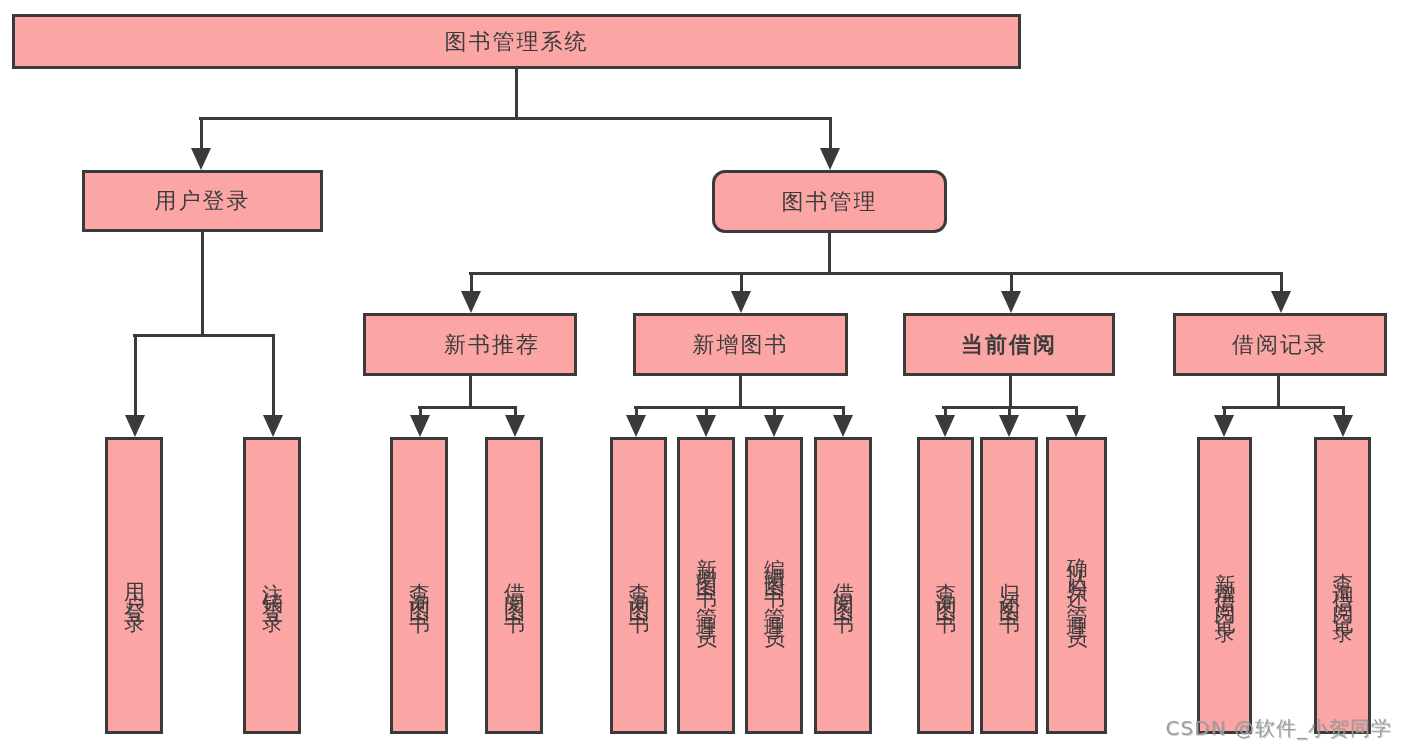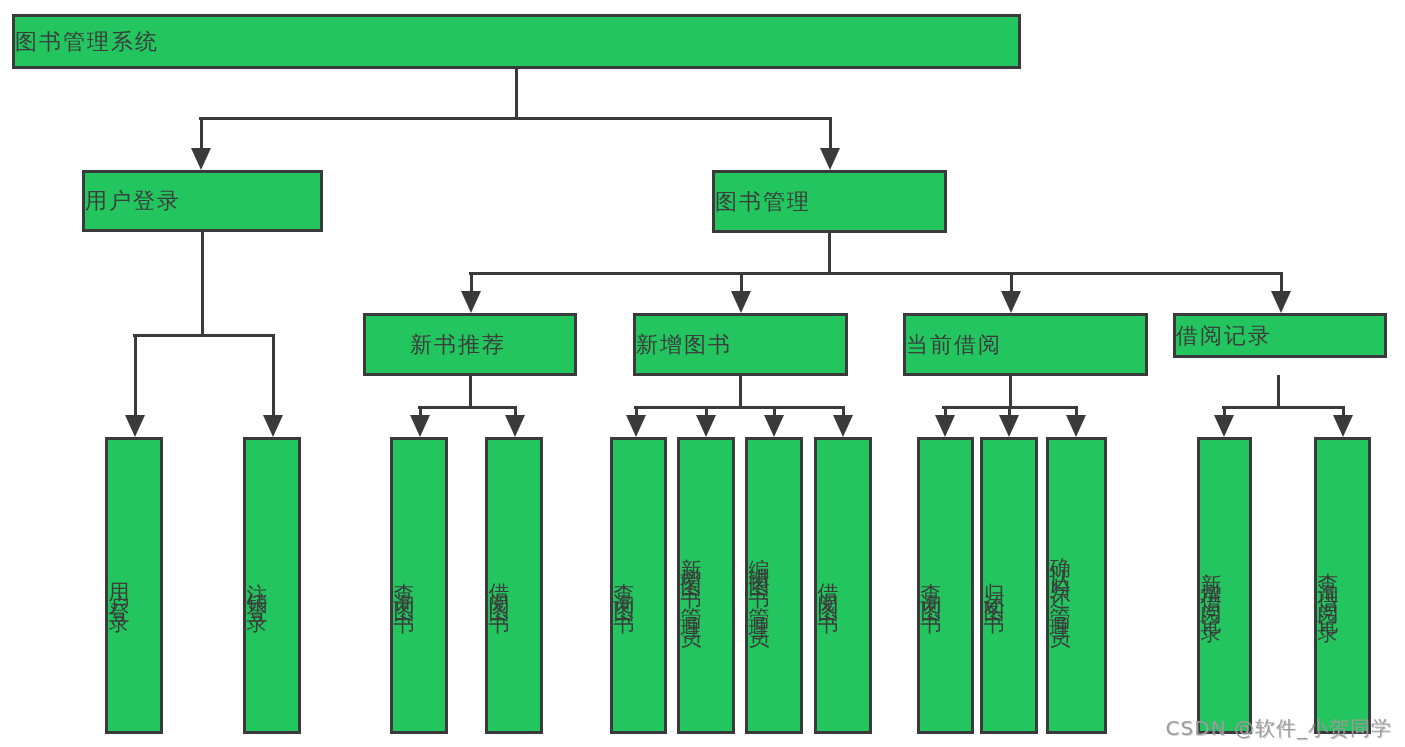--- a/index.html
+++ b/index.html
@@ -3,23 +3,23 @@
 <meta charset="utf-8">
 <style>
   :root { --line:#3a3a3a; --text:#3c3c3c; --wm:#9c9c9c; }
   html,body { margin:0; padding:0; background:#ffffff; }
   .canvas {
     position:relative; width:1405px; height:747px; background:#ffffff;
     font-family:"DejaVu Sans","Liberation Sans",sans-serif; overflow:hidden;
     color:var(--text);
   }
   .node {
-    position:absolute; box-sizing:border-box; background:#22c55e;
+    position:absolute; box-sizing:border-box; background:#fca5a5;
     border:3px solid var(--line);
-    display:flex; align-items:center; 
+    display:flex; align-items:center; justify-content:center;
     font-size:22px; letter-spacing:2px; white-space:nowrap;
   }
   .node.leaf { font-size:21px; letter-spacing:0; }
   .vtext {
     writing-mode:vertical-rl; text-orientation:mixed;
     letter-spacing:10px; line-height:1; white-space:nowrap;
   }
   .hline, .vline { position:absolute; background:var(--line); }
   .arrow { position:absolute; width:20px; }
   .arrow .stem {
@@ -54,21 +54,21 @@
       <div class="head"></div>
     </div>
   <div class="arrow" style="left:820px; top:117px; height:53px;">
       <div class="stem"></div>
       <div class="head"></div>
     </div>
 
   <div class="node" style="left:82px; top:170px; width:241px; height:62px;">
     <span>用户登录</span>
   </div>
-  <div class="node" style="left:712px; top:170px; width:235px; height:63px;">
+  <div class="node" style="left:712px; top:170px; width:235px; height:63px;border-radius:13px;">
     <span>图书管理</span>
   </div>
 
   <div class="vline" style="left:201px; top:231px; width:3px; height:106px;"></div>
   <div class="hline" style="left:133px; top:334px; width:141px; height:3px;"></div>
   <div class="arrow" style="left:125px; top:334px; height:103px;">
       <div class="stem"></div>
       <div class="head"></div>
     </div>
   <div class="arrow" style="left:263px; top:334px; height:103px;">
@@ -94,24 +94,24 @@
       <div class="stem"></div>
       <div class="head"></div>
     </div>
 
   <div class="node" style="left:363px; top:313px; width:214px; height:63px;padding-left:44px;">
     <span>新书推荐</span>
   </div>
   <div class="node" style="left:633px; top:313px; width:215px; height:63px;">
     <span>新增图书</span>
   </div>
-  <div class="node" style="left:903px; top:313px; width:245px; height:63px;">
+  <div class="node" style="left:903px; top:313px; width:212px; height:63px;font-weight:bold;">
     <span>当前借阅</span>
   </div>
-  <div class="node" style="left:1173px; top:313px; width:214px; height:45px;font-family:Liberation Serif, serif;">
+  <div class="node" style="left:1173px; top:313px; width:214px; height:63px;font-family:Liberation Serif, serif;">
     <span>借阅记录</span>
   </div>
 
   <div class="vline" style="left:469px; top:375px; width:3px; height:34px;"></div>
   <div class="hline" style="left:418px; top:406px; width:98px; height:3px;"></div>
   <div class="arrow" style="left:410px; top:406px; height:31px;">
       <div class="stem"></div>
       <div class="head"></div>
     </div>
   <div class="arrow" style="left:505px; top:406px; height:31px;">

